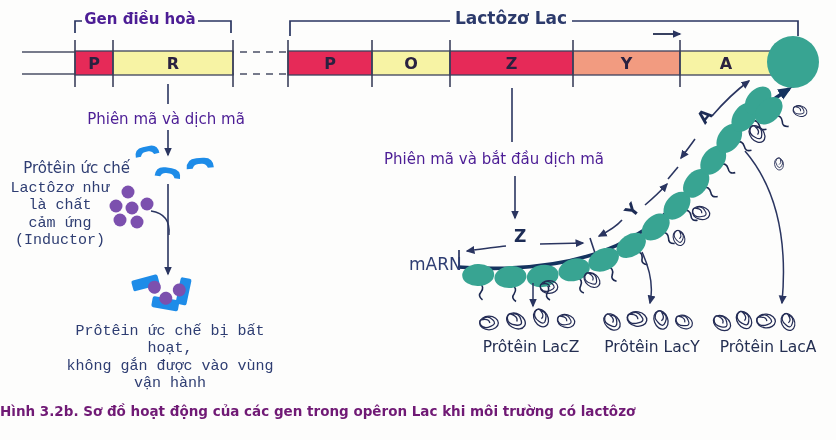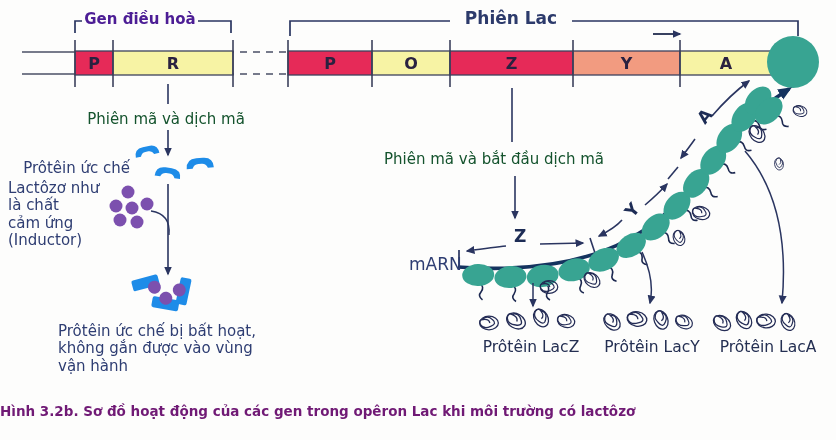--- a/index.html
+++ b/index.html
@@ -2,27 +2,27 @@
 <html><head>
 <meta charset="utf-8">
 <style>
   html,body{margin:0;padding:0;}
   #stage{position:relative;width:836px;height:440px;background:#fdfdfc;overflow:hidden;
          font-family:"DejaVu Sans",sans-serif;}
   #gfx{position:absolute;left:0;top:0;}
   .lbl{position:absolute;color:#2e3d72;white-space:nowrap;line-height:1.15;}
   .lbl.c{text-align:center;}
   .lbl.r{text-align:right;}
-  .multiline{white-space:pre-line;}
+  .multiline{white-space:pre-line;text-align:center;font-family:Liberation Mono, monospace;}
   .bracket-lbl{font-size:15px;font-weight:bold;color:#4c1d95;}
   .operon-lbl{font-size:17px;font-weight:bold;color:#2c3a6b;}
   .poly-lbl{font-size:13.5px;font-weight:bold;color:#222c4e;}
   .boxletter{position:absolute;top:53px;height:21px;line-height:21px;text-align:center;
              font-size:16px;font-weight:bold;color:#2a2140;}
-  .step{font-size:15px;color:#14532d;}
+  .step{font-size:15px;color:#4c1d95;}
   .small-lbl{font-size:15px;color:#2e3d72;}
   .mrna-lbl{font-size:17px;color:#2e3d72;}
   .seg{position:absolute;font-size:17px;font-weight:bold;color:#1d2c55;}
   .prot-lbl{font-size:15.5px;color:#242f52;text-align:center;}
   .caption{font-size:13.5px;font-weight:bold;color:#701a75;text-align:left;}
 </style>
 </head>
 <body>
 
 <div id="stage">
@@ -188,21 +188,21 @@
   <g>
     <use href="#scrib" transform="translate(722,323) rotate(35) scale(0.85)"></use>
     <use href="#scrib" transform="translate(744,320) rotate(55) scale(0.85)"></use>
     <use href="#scrib" transform="translate(766,321) rotate(5) scale(0.85)"></use>
     <use href="#scrib" transform="translate(788,322) rotate(65) scale(0.8)"></use>
   </g>
 </svg>
 
 <div class="lbl bracket-lbl c" style="left:82px;top:11px;width:116px;">Gen điều hoà</div>
 
-<div class="lbl operon-lbl c" style="left:450px;top:9px;width:122px;">Phiên Lac</div>
+<div class="lbl operon-lbl c" style="left:450px;top:9px;width:122px;">Lactôzơ Lac</div>
 
 
 <div class="boxletter" style="left:75px;width:38px;">P</div>
 <div class="boxletter" style="left:113px;width:120px;">R</div>
 <div class="boxletter" style="left:288px;width:84px;">P</div>
 <div class="boxletter" style="left:372px;width:78px;">O</div>
 <div class="boxletter" style="left:450px;width:123px;">Z</div>
 <div class="boxletter" style="left:573px;width:107px;">Y</div>
 <div class="boxletter" style="left:680px;width:92px;">A</div>
 

